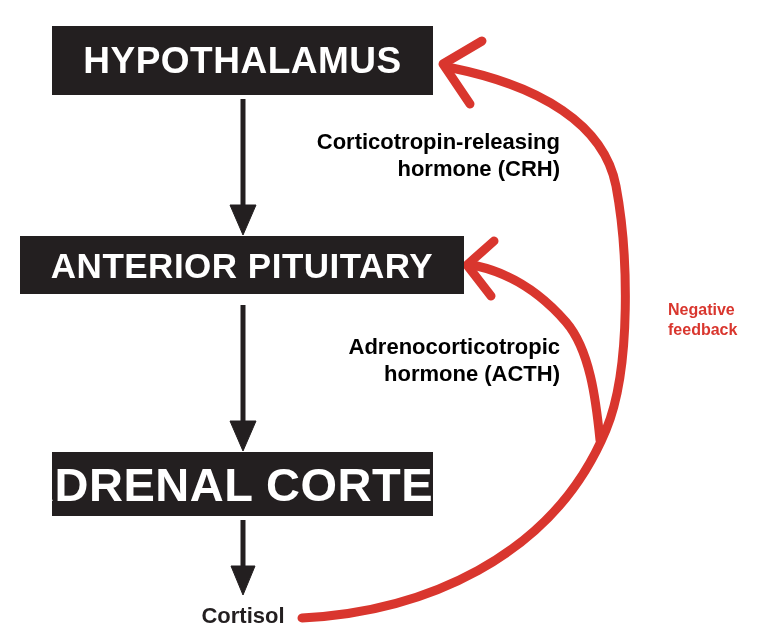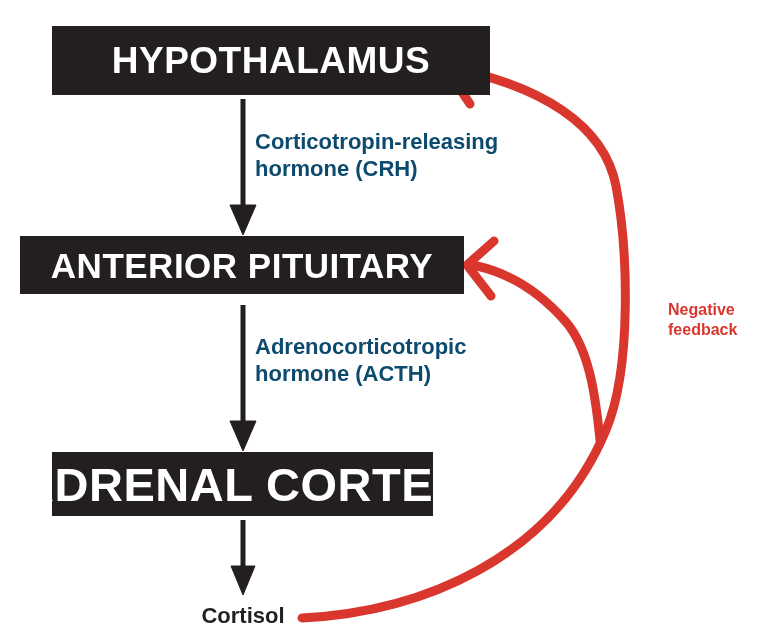--- a/index.html
+++ b/index.html
@@ -36,43 +36,43 @@
   .node-label {
     color: #ffffff;
     font-weight: bold;
     letter-spacing: 0.5px;
     white-space: nowrap;
     line-height: 1;
   }
   #box-hypothalamus {
     left: 52px;
     top: 26px;
-    width: 438px;
+    width: 381px;
     height: 69px;
   }
   #box-hypothalamus .node-label { font-size: 37px; }
   #box-anterior-pituitary {
     left: 20px;
     top: 236px;
     width: 444px;
     height: 58px;
   }
   #box-anterior-pituitary .node-label { font-size: 35px; }
   #box-adrenal-cortex {
     left: 52px;
     top: 452px;
     width: 381px;
     height: 64px;
   }
   #box-adrenal-cortex .node-label { font-size: 47px; }
 
   .hormone-label {
     position: absolute;
-    text-align: left;
-    color: #0c4a6e;
+    text-align: right;
+    color: #000000;
     font-weight: bold;
     font-size: 22px;
     line-height: 1.24;
     white-space: pre-line;
   }
   #label-crh {
     left: 255px;
     top: 128px;
     width: 305px;
   }

